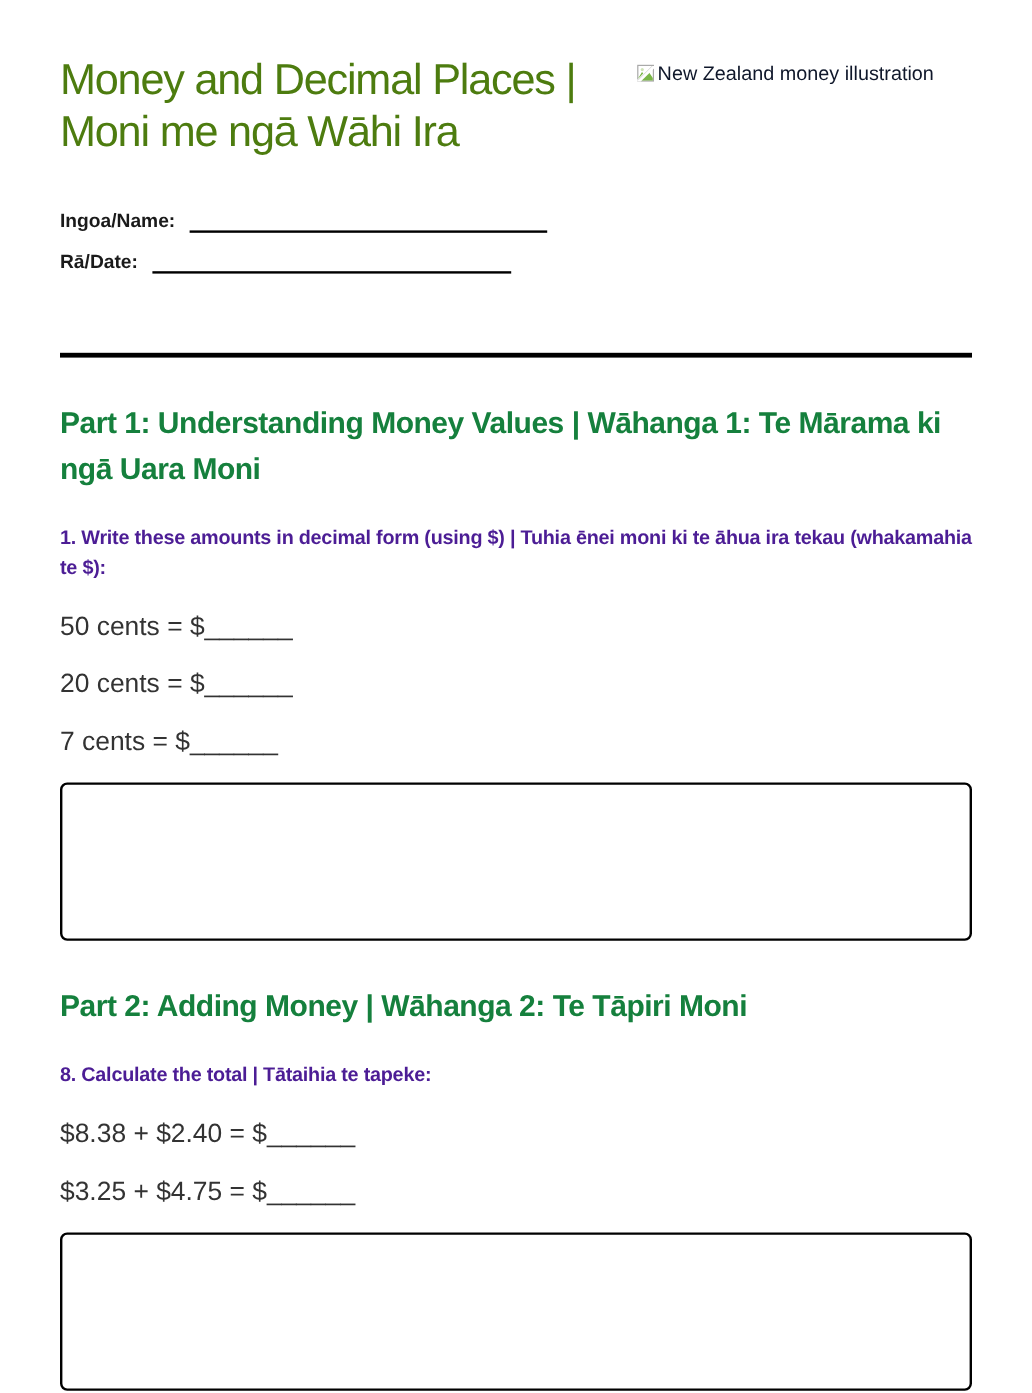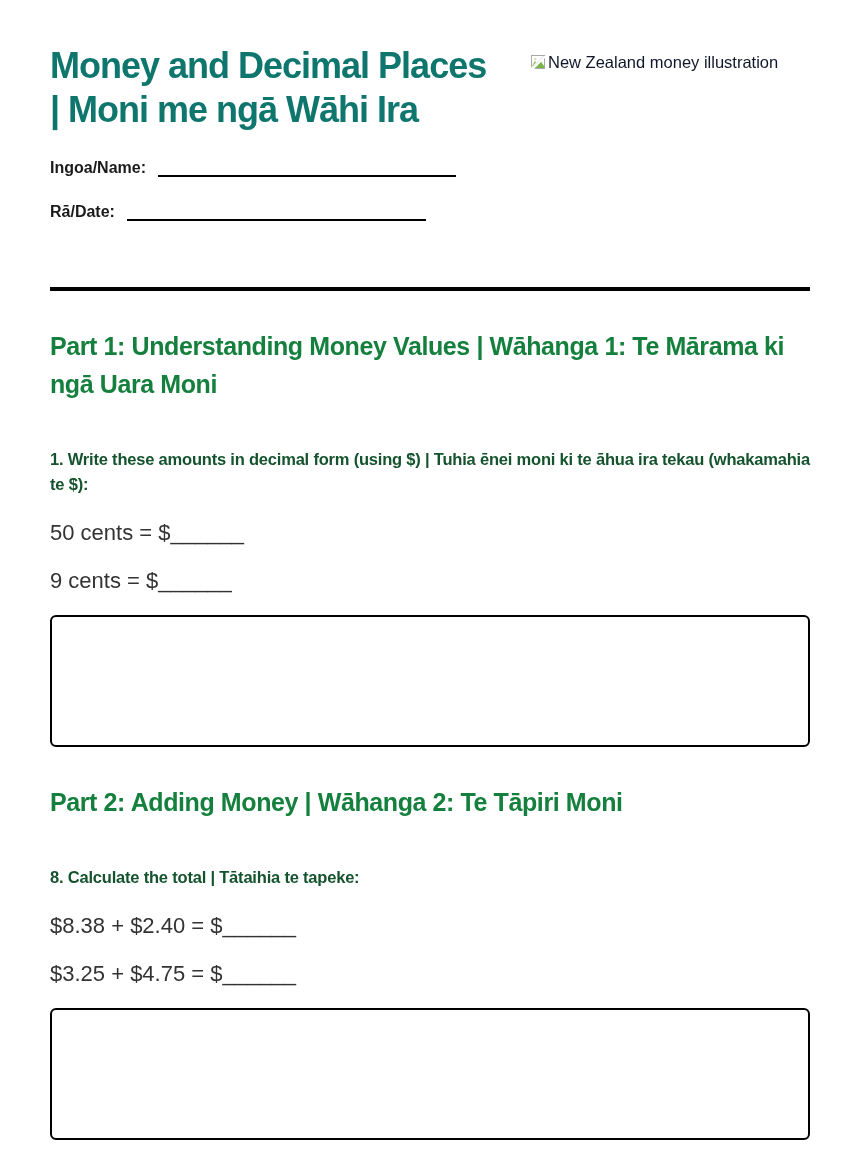--- a/index.html
+++ b/index.html
@@ -21,47 +21,47 @@
   .header {
     display: flex;
     margin-top: 44px;
   }
   .title {
     flex: 0 0 480px;
     padding-right: 30px;
     box-sizing: border-box;
     font-size: 36px;
     line-height: 44px;
-    font-weight: bold;
-    color: #0f766e;
+    font-weight: normal;
+    color: #4d7c0f;
     letter-spacing: -1px;
     margin: 0;
   }
   .image-slot {
     flex: 1;
     padding-top: 9px;
     font-size: 16.5px;
     color: #0f172a;
     white-space: nowrap;
   }
   .broken-img-icon {
     display: inline-block;
     vertical-align: -3px;
     margin-right: 1px;
   }
   
   .field {
-    margin-top: 27px;
+    margin-top: 44px;
     font-size: 16px;
     font-weight: bold;
     color: #1a1a1a;
     display: flex;
     align-items: flex-end;
   }
-  .field + .field { margin-top: 26px; }
+  .field + .field { margin-top: 16px; }
   .write-line {
     display: inline-block;
     border-bottom: 2px solid #000000;
     height: 16px;
     margin-left: 12px;
   }
   .write-line.name { width: 298px; }
   .write-line.date { width: 299px; }
   
   .divider {
@@ -74,25 +74,25 @@
   .section-heading {
     margin: 36px 0 0 0;
     font-size: 25px;
     line-height: 38px;
     font-weight: bold;
     color: #15803d;
     letter-spacing: -0.4px;
   }
   
   .question {
-    margin: 44px 0 0 0;
+    margin: 26px 0 0 0;
     font-size: 16.5px;
     line-height: 25px;
     font-weight: bold;
-    color: #14532d;
+    color: #4c1d95;
     letter-spacing: -0.2px;
   }
   
   .blank-line {
     margin: 24px 0 0 0;
     font-size: 22px;
     line-height: 24px;
     color: #333333;
   }
   
@@ -135,21 +135,22 @@
     <span class="write-line date"></span>
   </div>
 
   <hr class="divider">
 
   <h2 class="section-heading">Part 1: Understanding Money Values | Wāhanga 1: Te Mārama ki ngā Uara Moni</h2>
 
   <p class="question">1. Write these amounts in decimal form (using $) | Tuhia ēnei moni ki te āhua ira tekau (whakamahia te $):</p>
 
   <p class="blank-line">50 cents = $______</p>
-  <p class="blank-line">9 cents = $______</p>
+  <p class="blank-line">20 cents = $______</p>
+  <p class="blank-line">7 cents = $______</p>
 
   <div class="answer-box"></div>
 
   <h2 class="section-heading part2-gap">Part 2: Adding Money | Wāhanga 2: Te Tāpiri Moni</h2>
 
   <p class="question">8. Calculate the total | Tātaihia te tapeke:</p>
 
   <p class="blank-line">$8.38 + $2.40 = $______</p>
   <p class="blank-line">$3.25 + $4.75 = $______</p>
 

